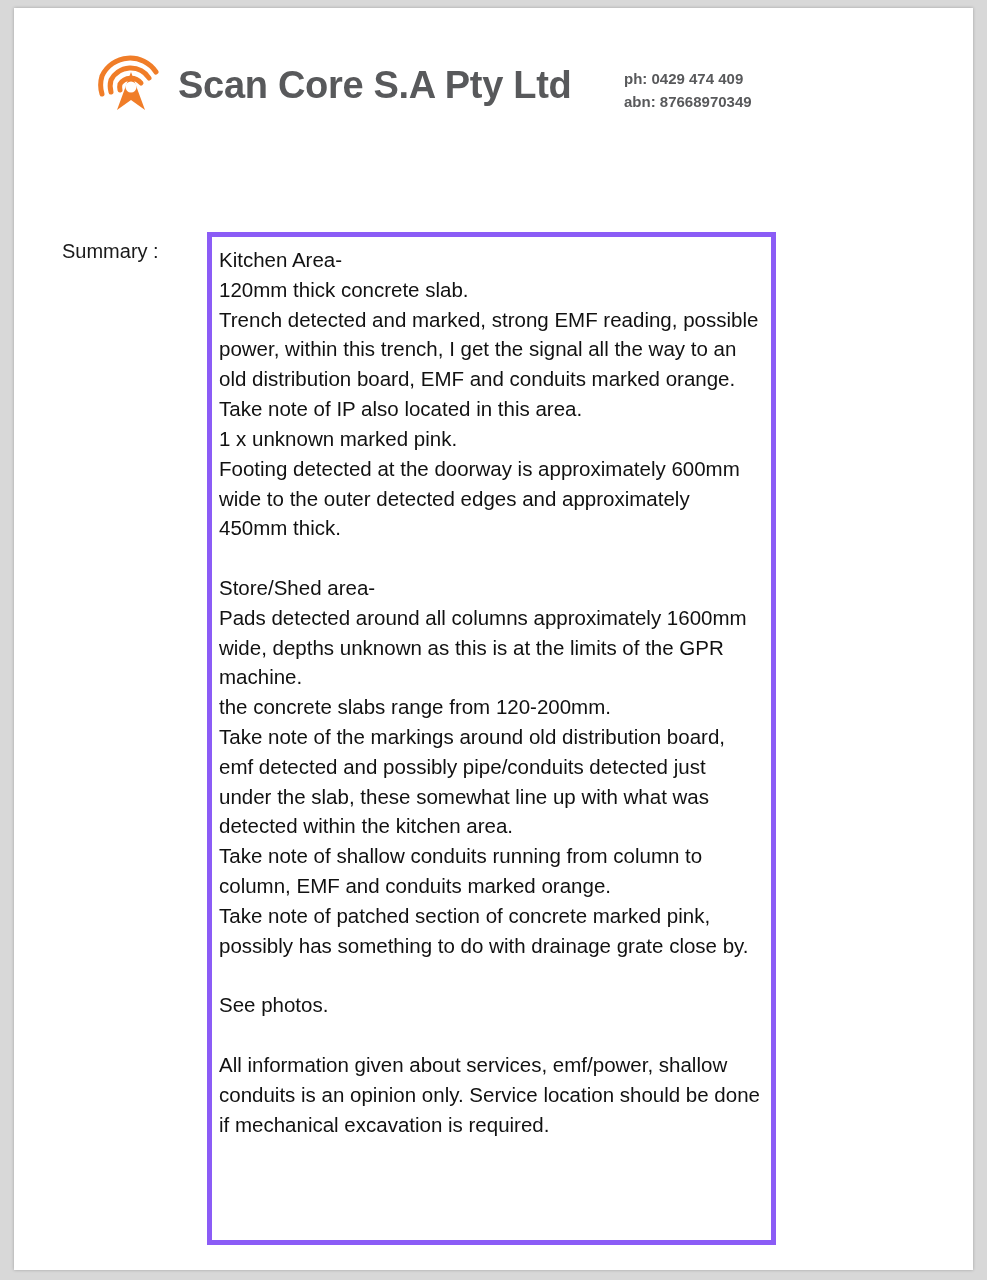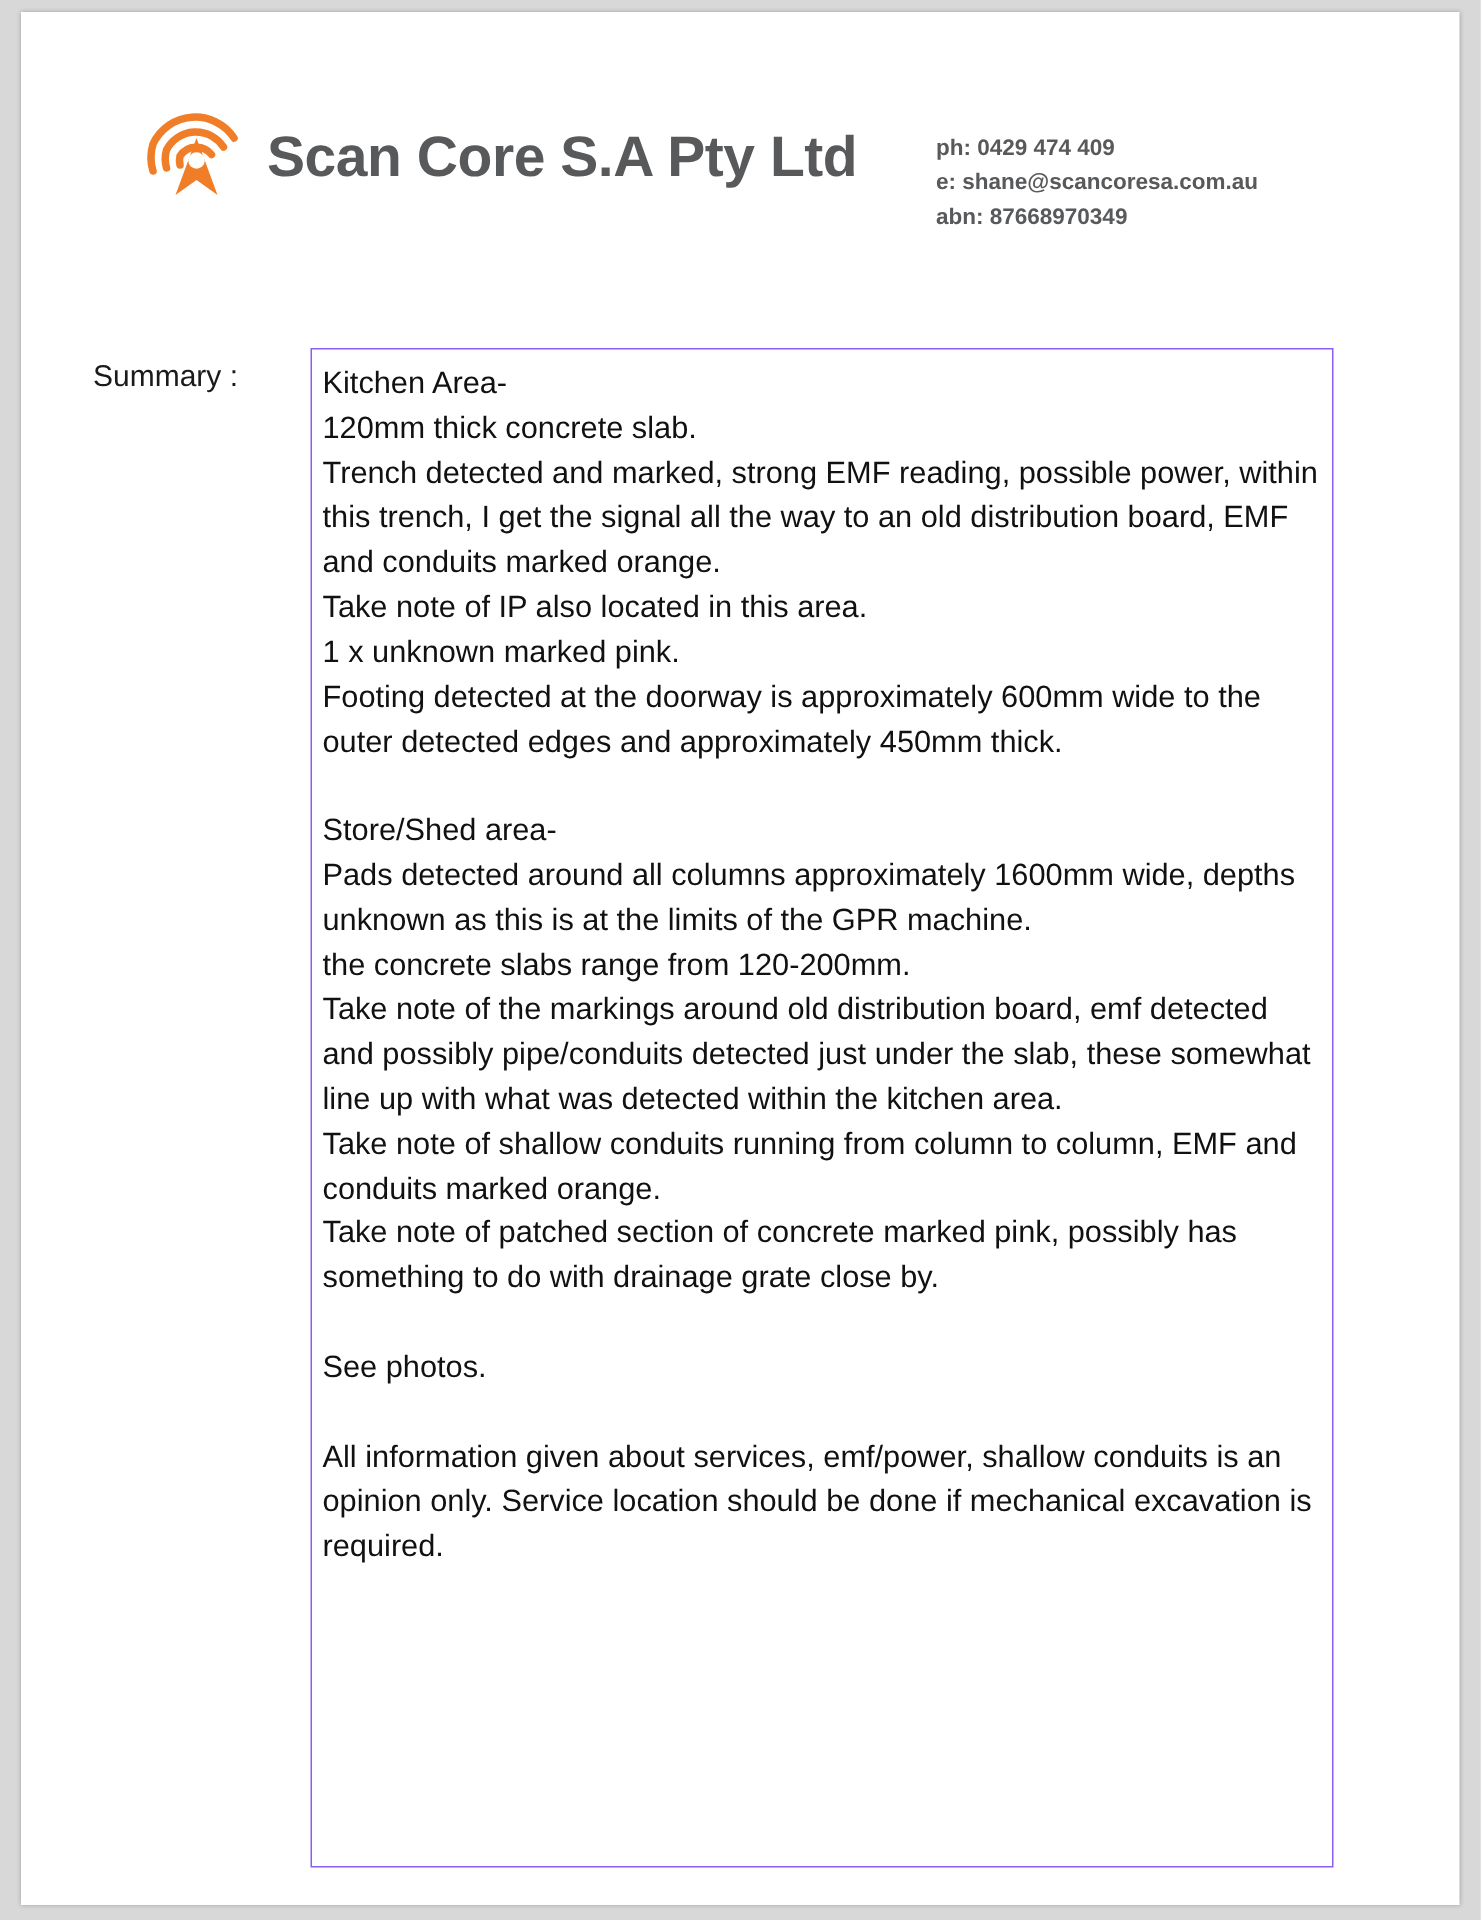--- a/index.html
+++ b/index.html
@@ -19,21 +19,21 @@
     top: 8px;
     width: 959px;
     height: 1262px;
     background: #ffffff;
     box-shadow: 0 0 3px rgba(0,0,0,0.25);
   }
   
   .header {
     position: absolute;
     left: 0;
-    top: 60px;
+    top: 40px;
     width: 100%;
     height: 120px;
   }
   .logo-block {
     position: absolute;
     left: 80px;
     top: 0;
     display: flex;
     align-items: center;
   }
@@ -68,23 +68,23 @@
     left: 48px;
     top: 232px;
     font-size: 20px;
     color: #1a1a1a;
     white-space: nowrap;
   }
   .summary-box {
     position: absolute;
     left: 193px;
     top: 224px;
-    width: 682px;
+    width: 569px;
     height: 1013px;
-    border: 1px solid #8b5cf6;
+    border: 5px solid #8b5cf6;
     box-sizing: border-box;
     padding: 8px 8px 0 7px;
   }
   .summary-text {
     font-size: 20.5px;
     line-height: 1.455;
     color: #111111;
     white-space: pre-wrap;
     word-wrap: break-word;
   }
@@ -106,21 +106,20 @@
           </g>
           <path d="M37 24 L51 62 L37 52 L23 62 Z" fill="#f07d28"></path>
           <circle cx="37" cy="39" r="5.5" fill="#ffffff"></circle>
         </svg>
       </span>
       <span class="logo-text">Scan Core S.A Pty Ltd</span>
     </div>
 
     <div class="contact-block">
       <div>ph: 0429 474 409</div>
-      <div>e: shane@scancoresa.com.au</div>
       <div>abn: 87668970349</div>
     </div>
 
   </div>
 
   <div class="summary-label">Summary :</div>
 
   <div class="summary-box">
     <div class="summary-text">Kitchen Area-
 120mm thick concrete slab.

